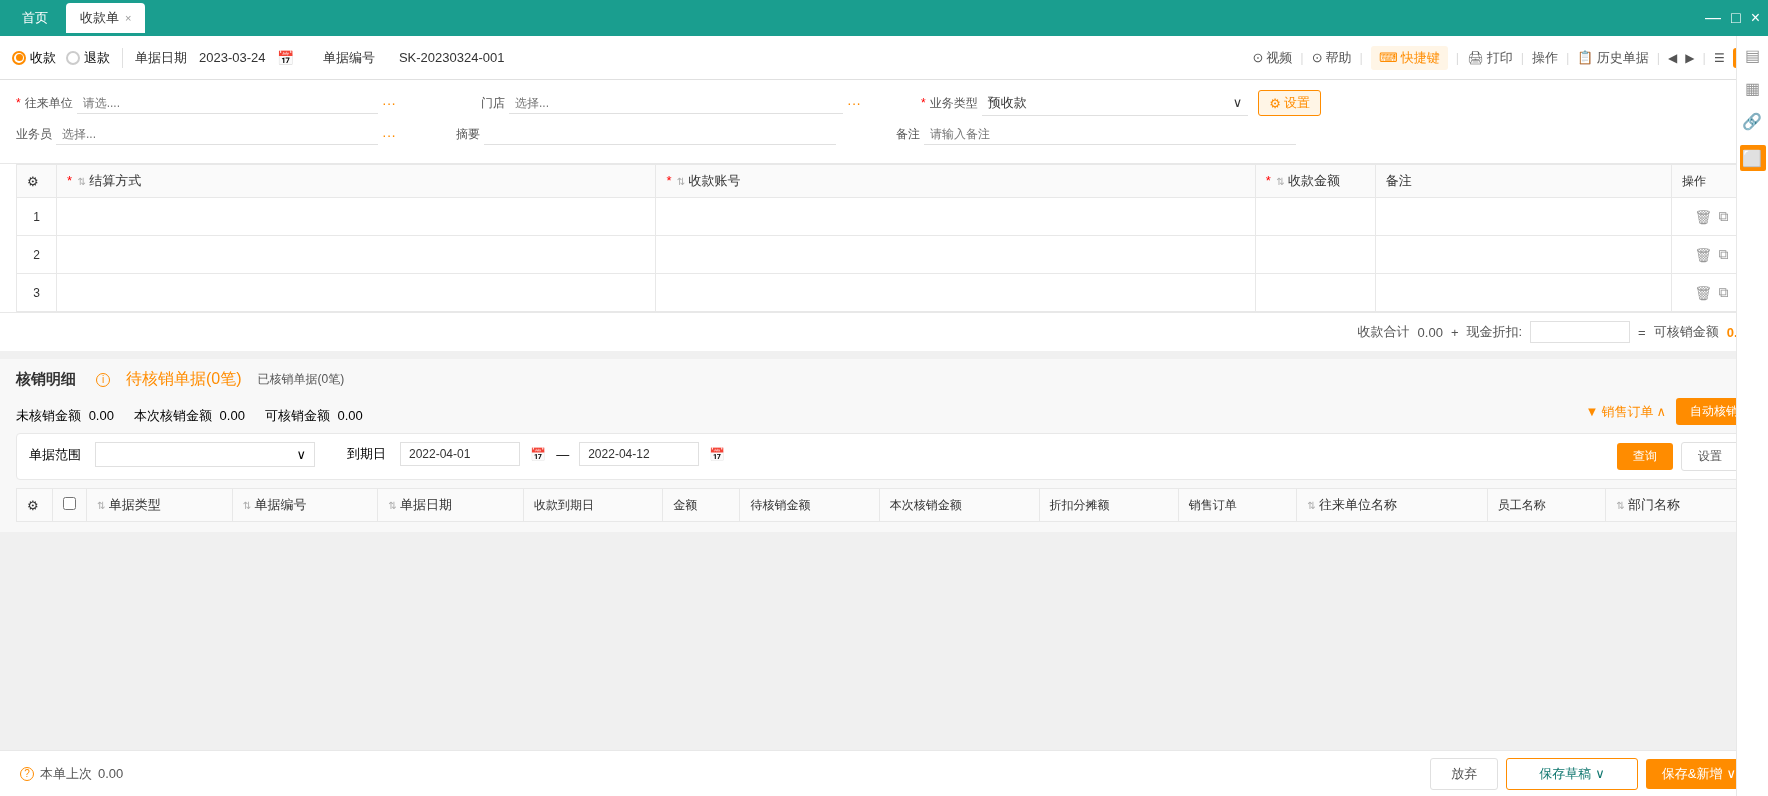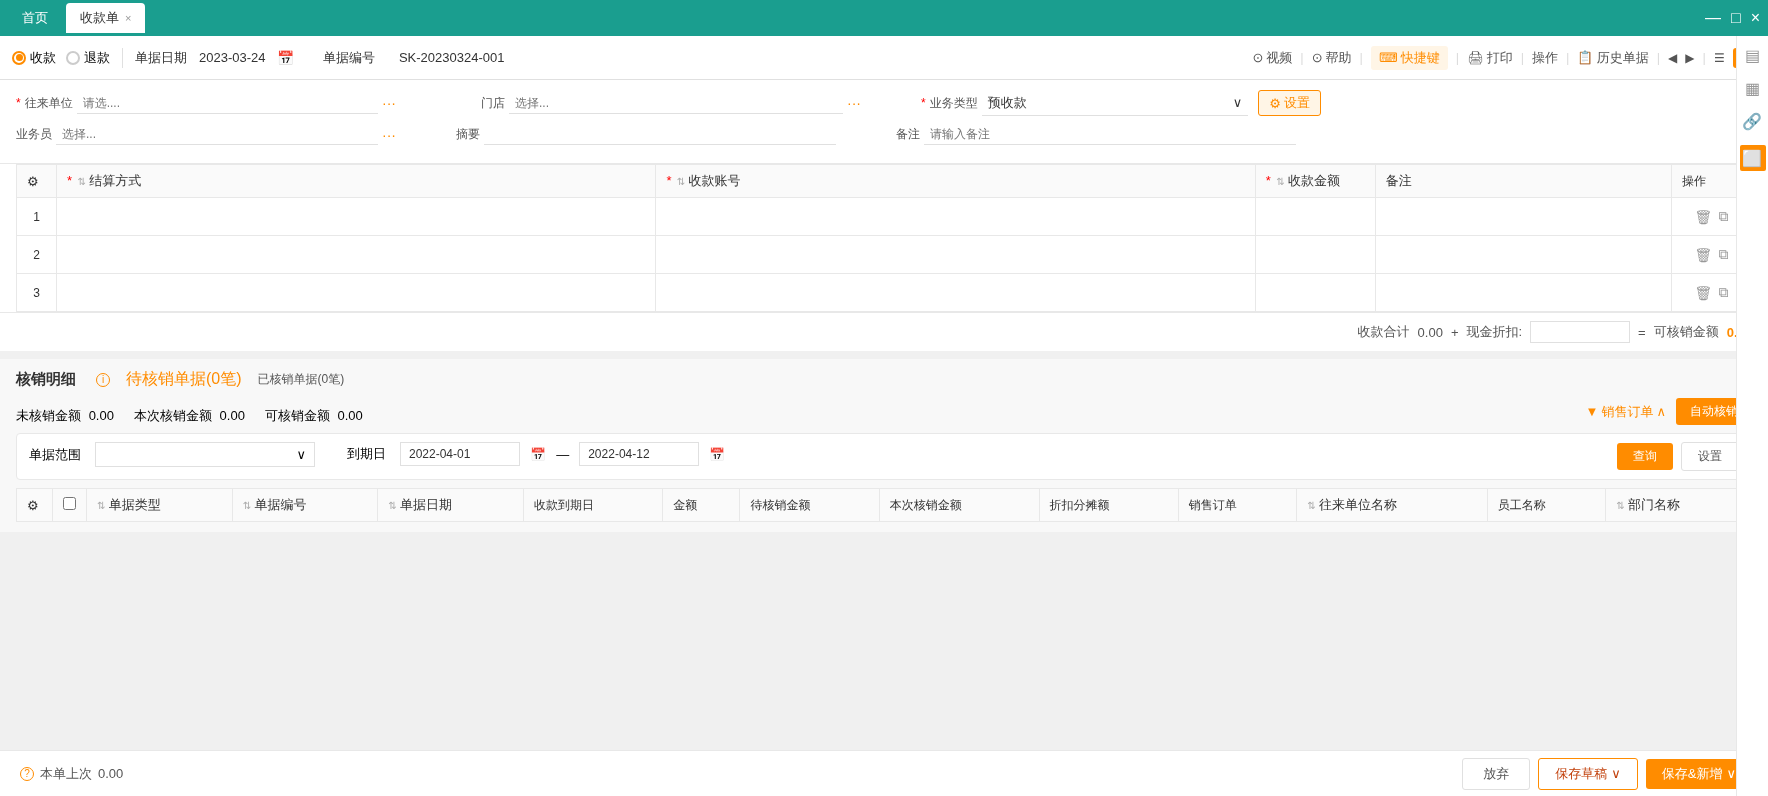--- a/index.html
+++ b/index.html
@@ -151,22 +151,22 @@
       background: #fff; border-top: 1px solid #e8e8e8;
       display: flex; align-items: center; padding: 8px 16px; gap: 12px; height: 46px;
     }
     .footer-info { display: flex; align-items: center; gap: 6px; font-size: 12px; color: #555; }
     .footer-right { margin-left: auto; display: flex; align-items: center; gap: 8px; }
     .btn-discard {
       border: 1px solid #e0e0e0; background: #fff; color: #555;
       padding: 6px 20px; border-radius: 3px; cursor: pointer; font-size: 13px;
     }
     .btn-save-draft {
-      border: 1px solid #ff8c00; background: #fff; color: #c2410c;
-      padding: 6px 16px; border-radius: 3px; cursor: pointer; font-size: 13px;
+      border: 1px solid #ff8c00; background: #fff; color: #0f766e;
+      padding: 6px 32px; border-radius: 3px; cursor: pointer; font-size: 13px;
       display: flex; align-items: center; gap: 4px;
     }
     .btn-save-new {
       background: #ff8c00; color: #fff; border: none;
       padding: 6px 16px; border-radius: 3px; cursor: pointer; font-size: 13px;
       display: flex; align-items: center; gap: 4px;
     }
 
     
     .right-panel {

